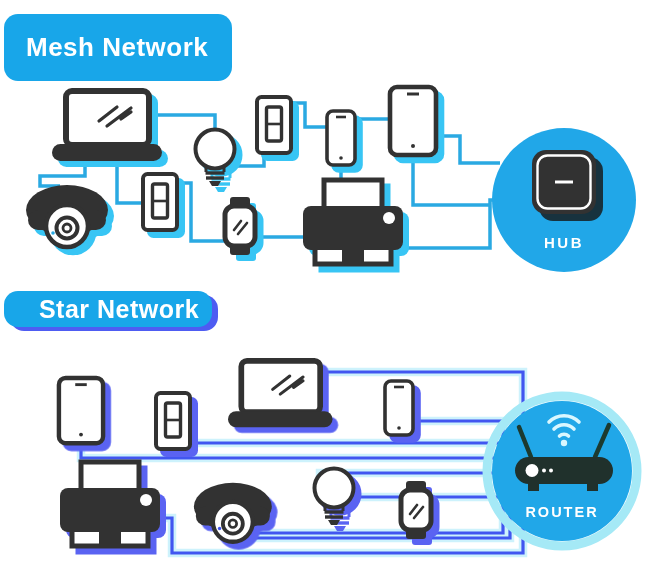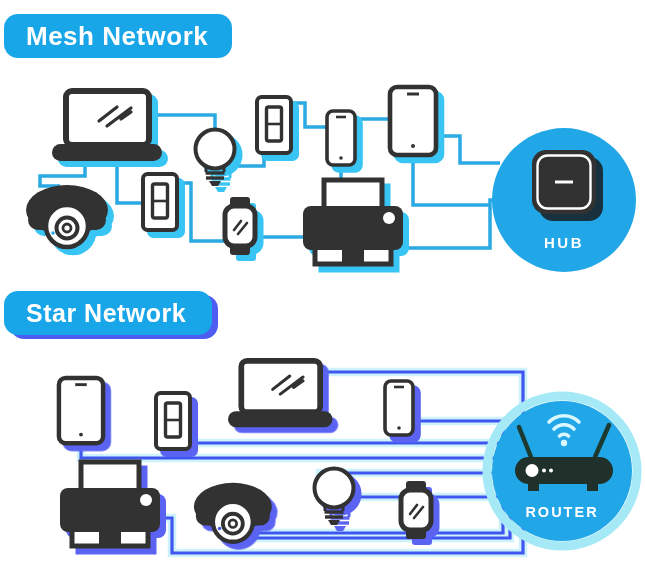--- a/index.html
+++ b/index.html
@@ -1,23 +1,23 @@
 <!DOCTYPE html>
 <html><head>
 <meta charset="utf-8">
 <style>
   html,body{margin:0;padding:0;background:#fff;}
   .stage{position:relative;width:645px;height:574px;background:#fff;overflow:hidden;
          font-family:"Liberation Sans",sans-serif;}
   .banner{position:absolute;background:#18A6E9;color:#fff;font-weight:bold;
           border-radius:14px;display:flex;align-items:center;padding-left:22px;
           box-sizing:border-box;letter-spacing:.5px;}
-  #mesh-banner{left:4px;top:14px;width:228px;height:44px;font-size:26px;}
-  #star-banner{left:4px;top:291px;width:208px;height:44px;font-size:25px;
-               box-shadow:6px 4px 0 #4E5CF2;}
+  #mesh-banner{left:4px;top:14px;width:228px;height:67px;font-size:26px;}
+  #star-banner{left:4px;top:291px;width:208px;height:36px;font-size:25px;
+               box-shadow:6px 4px 0 #4E5CF2;justify-content:center;}
   svg.diagram{position:absolute;left:0;top:0;}
   .mdev{filter:drop-shadow(6px 6px 0 #38C5F4);}
   .sdev{filter:drop-shadow(6px 6px 0 #5A63F2);}
   .hubsq{filter:drop-shadow(7px 7px 0 #17323E);}
   .m-ac{color:#2AA9E2;} .s-ac{color:#4156F0;}
   text{font-family:"Liberation Sans",sans-serif;font-weight:bold;fill:#fff;}
 </style>
 </head>
 <body>
 

